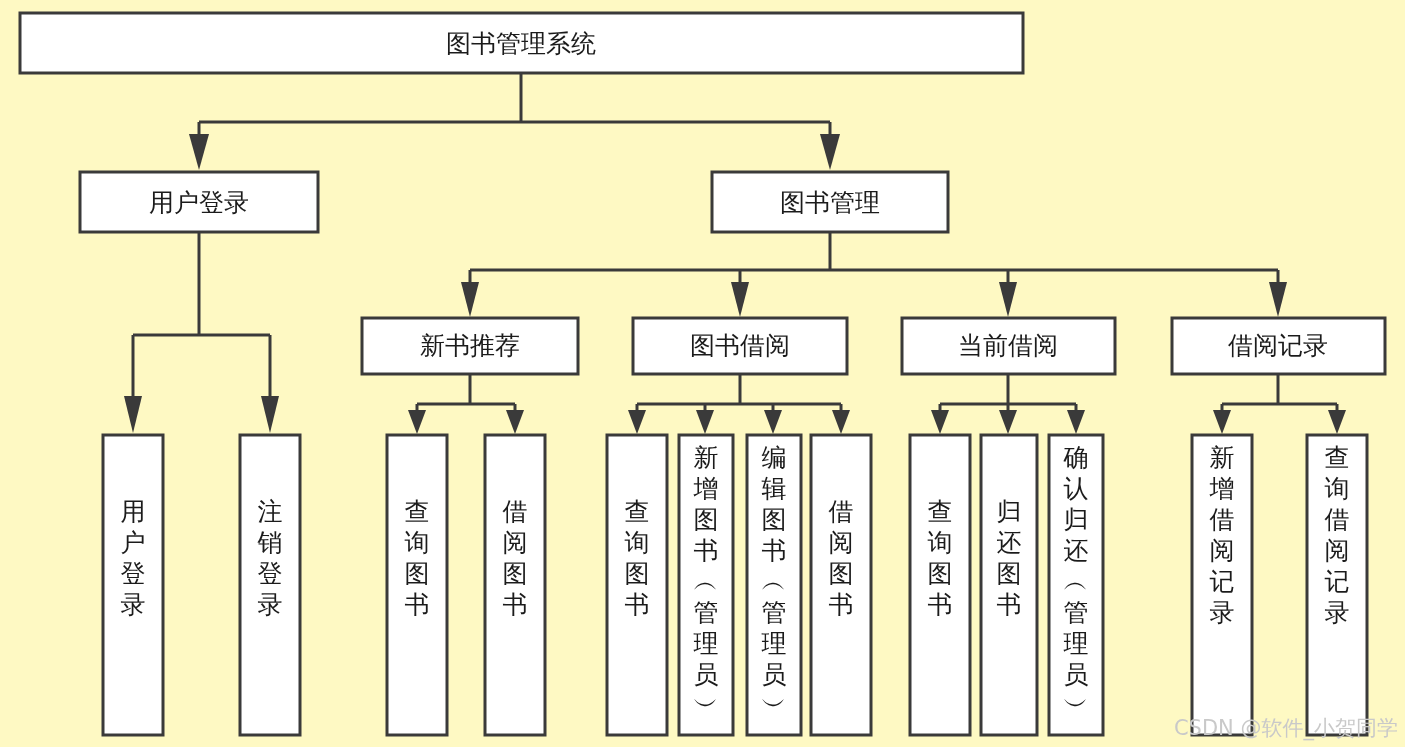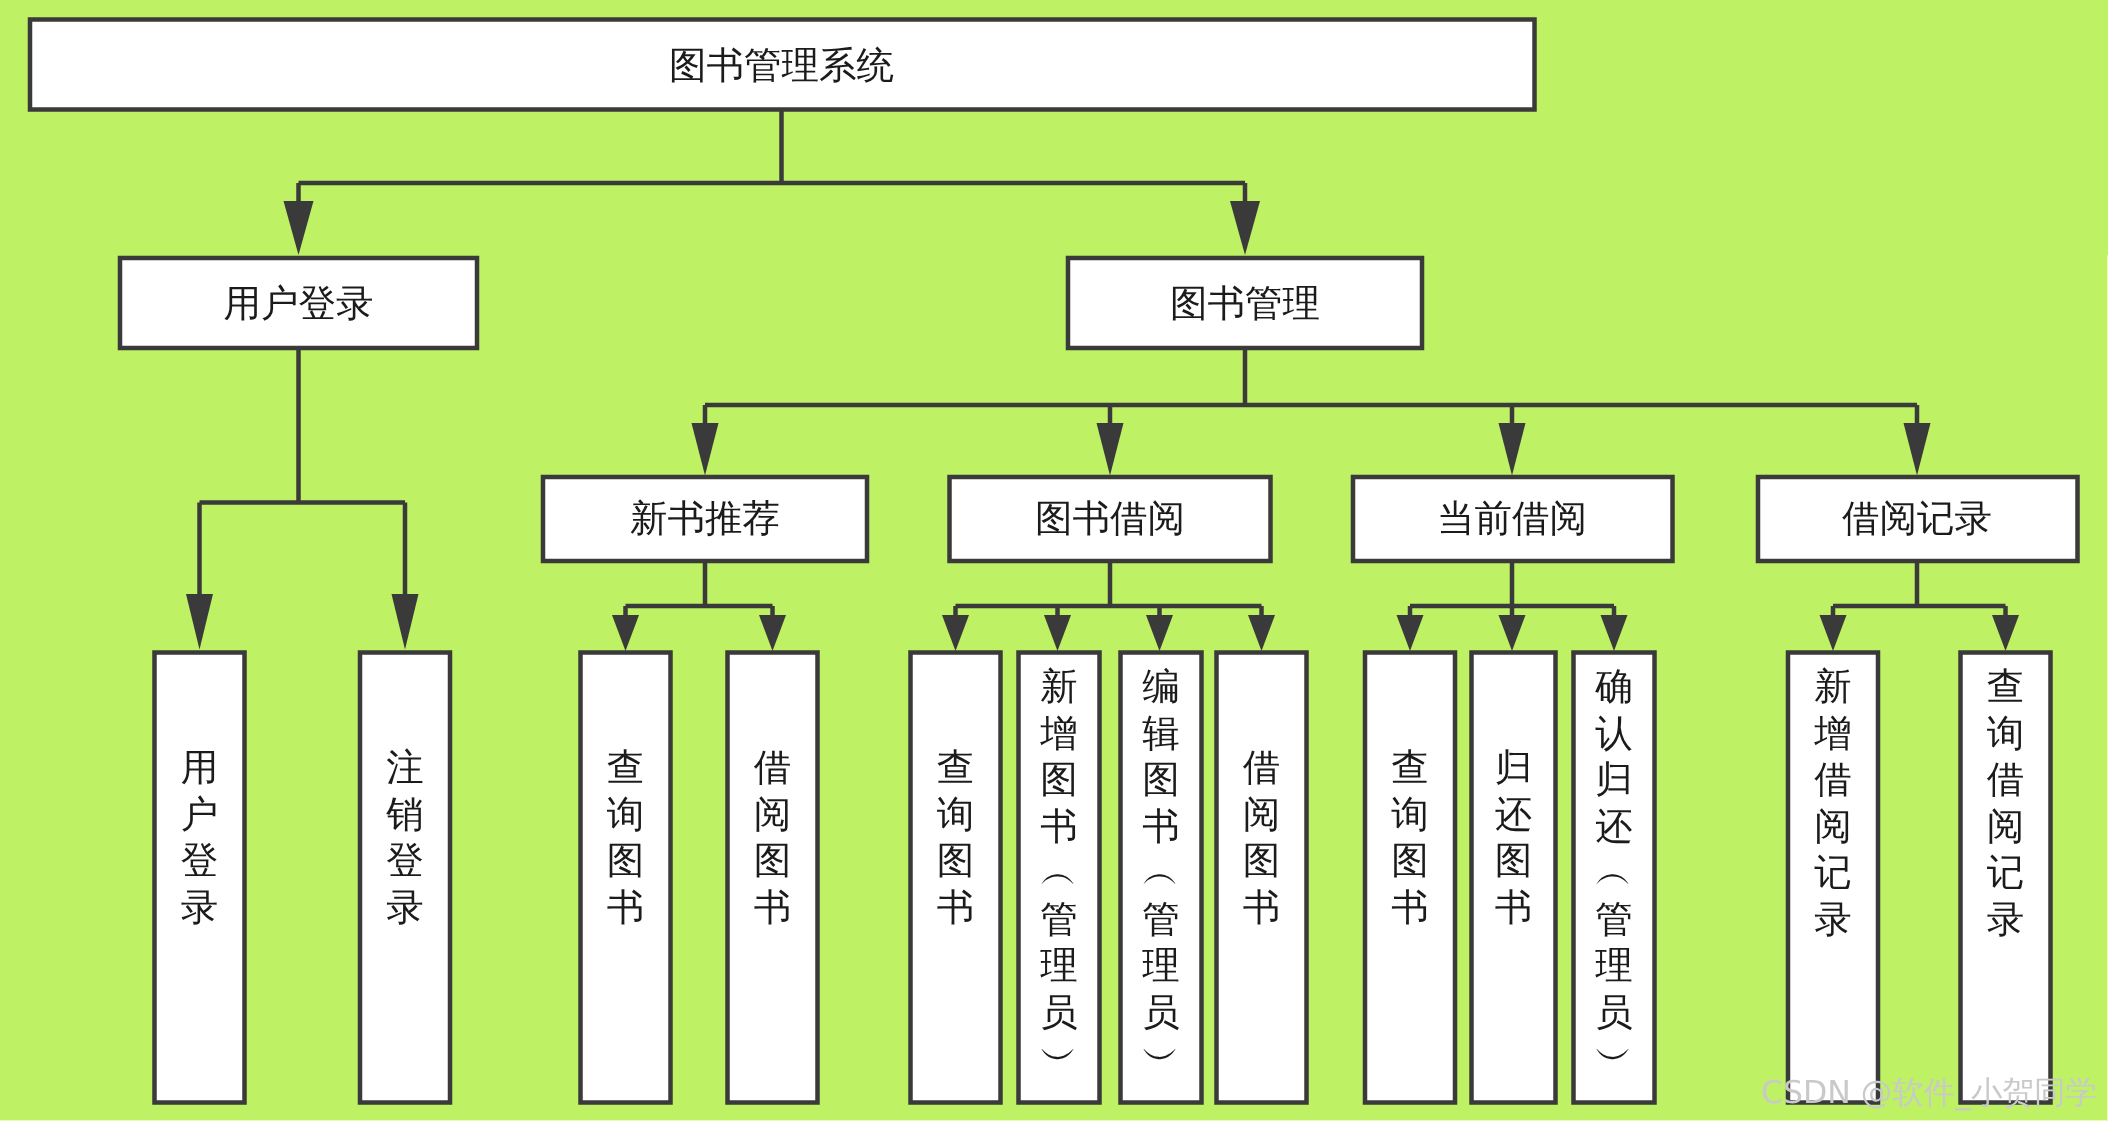--- a/index.html
+++ b/index.html
@@ -10,21 +10,21 @@
   body {
     width: 1405px;
     height: 747px;
     overflow: hidden;
     font-family: "DejaVu Sans", "Liberation Sans", sans-serif;
   }
   #diagram-root {
     position: relative;
     width: 1405px;
     height: 747px;
-    background: #bef264;
+    background: #fef9c3;
   }
   svg#flow-svg {
     position: absolute;
     left: 0;
     top: 0;
     width: 1405px;
     height: 747px;
     display: block;
   }
   .node-box {

